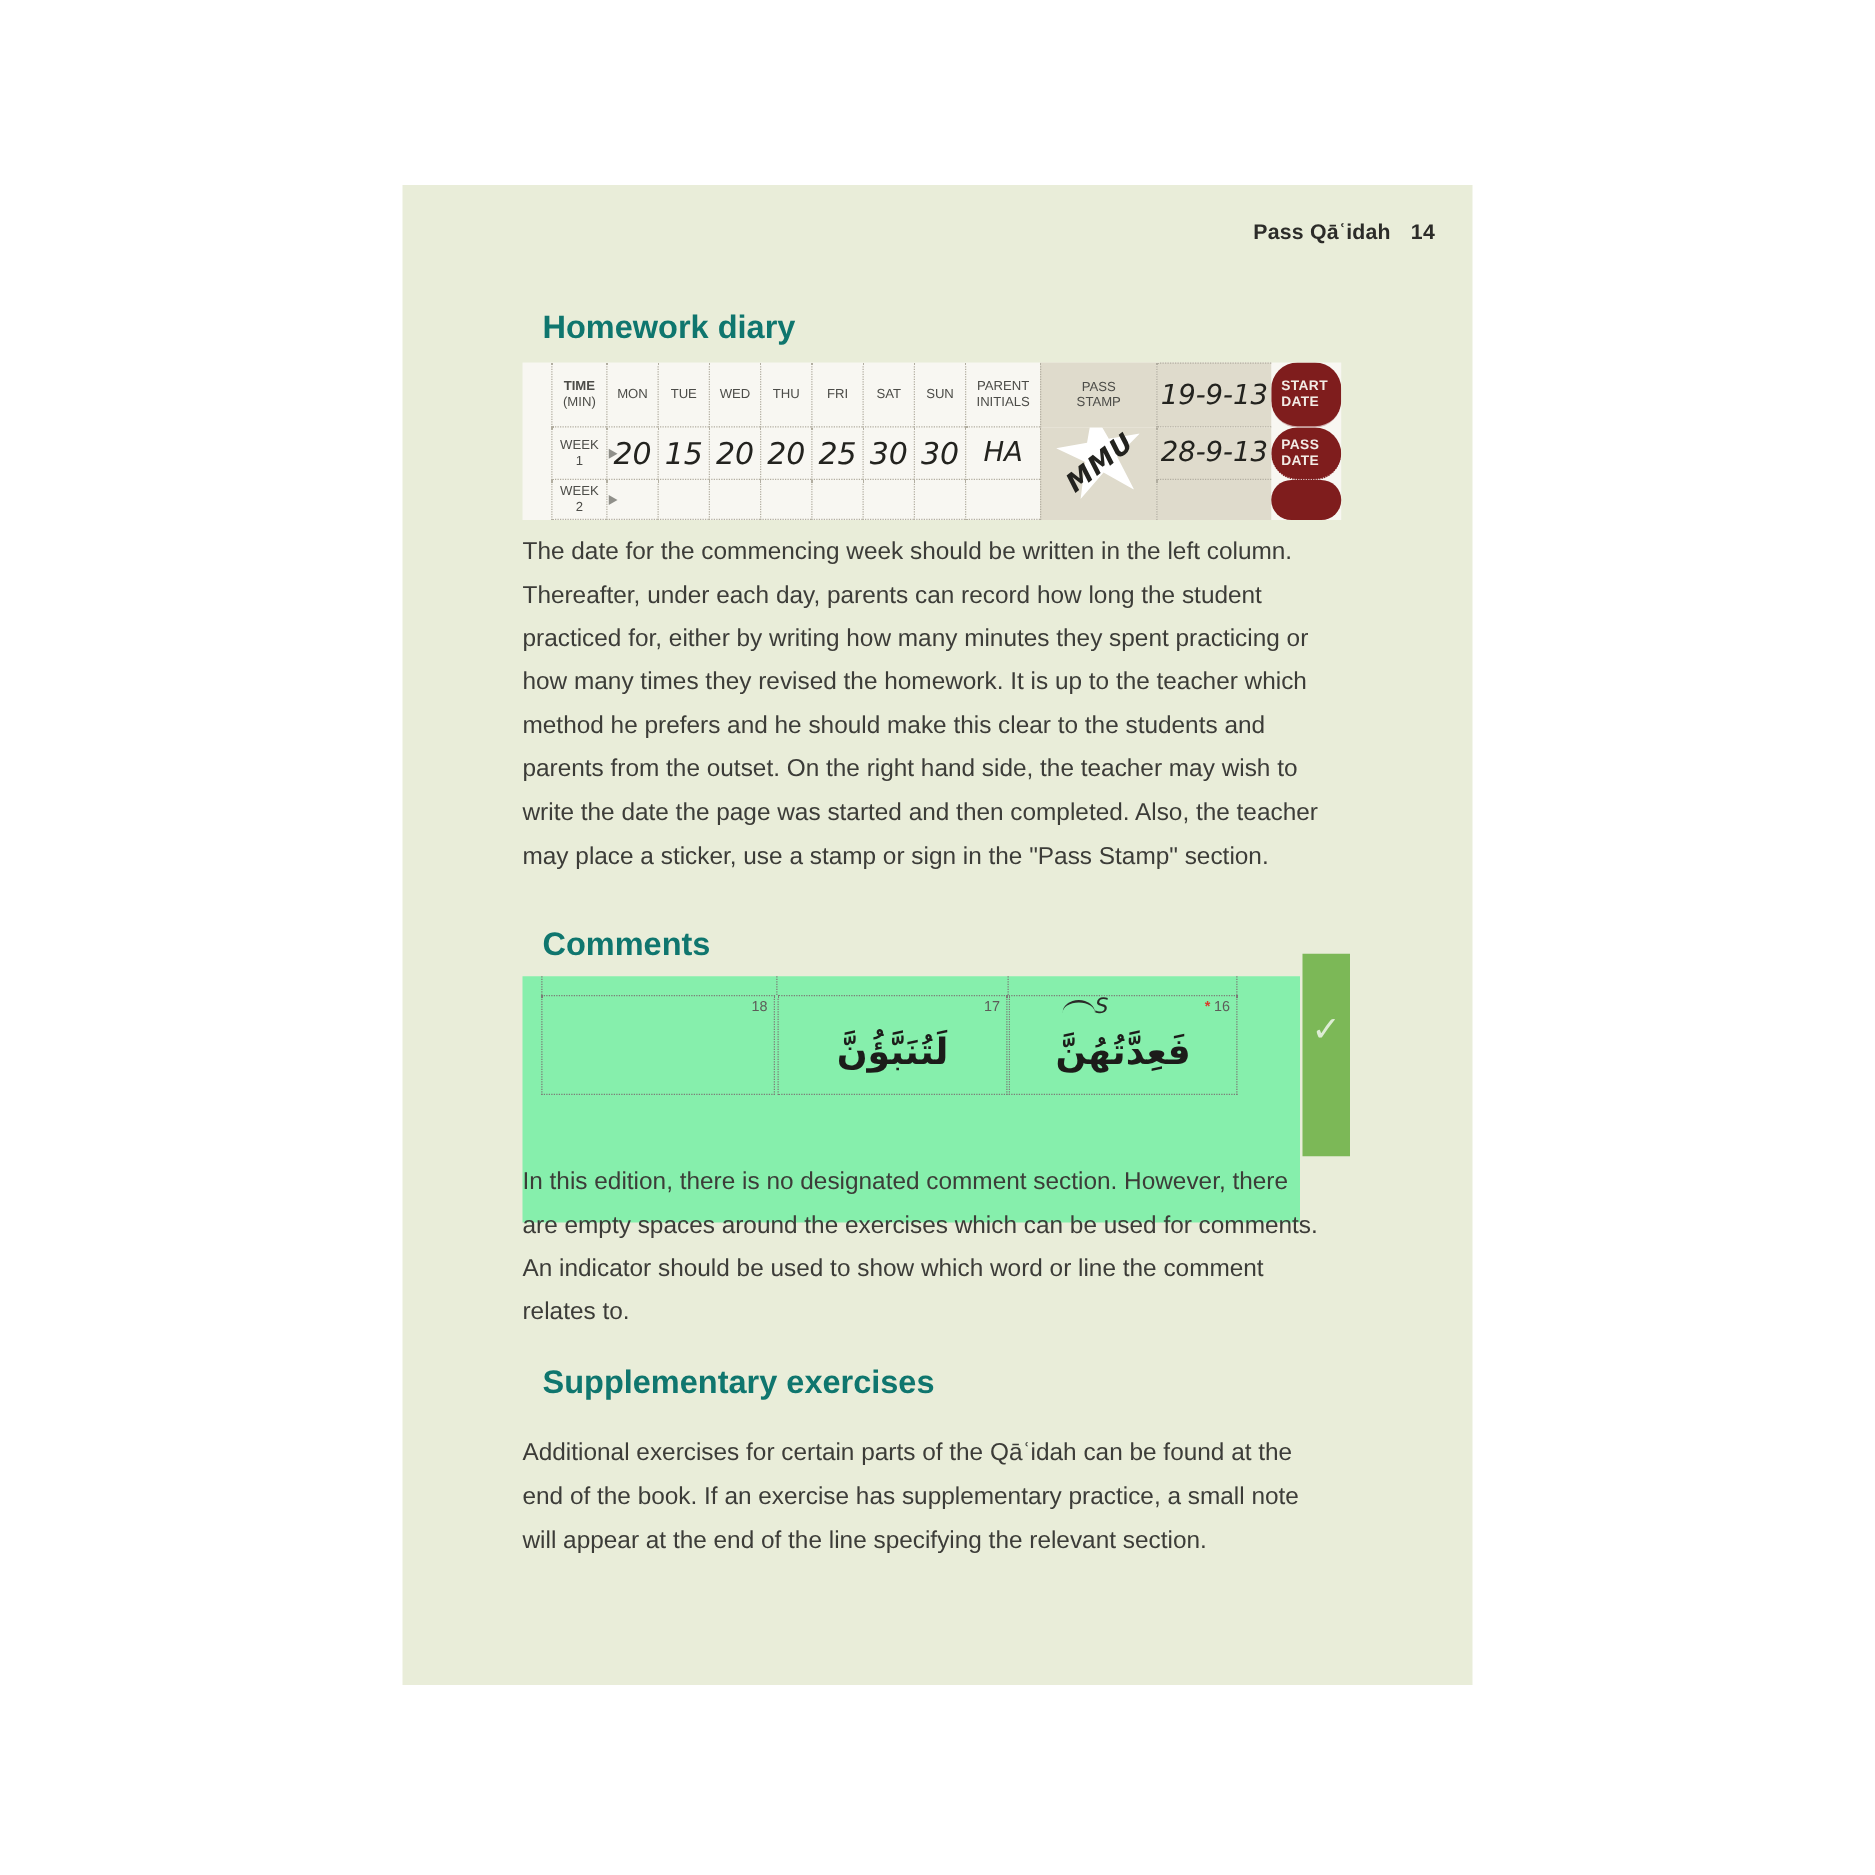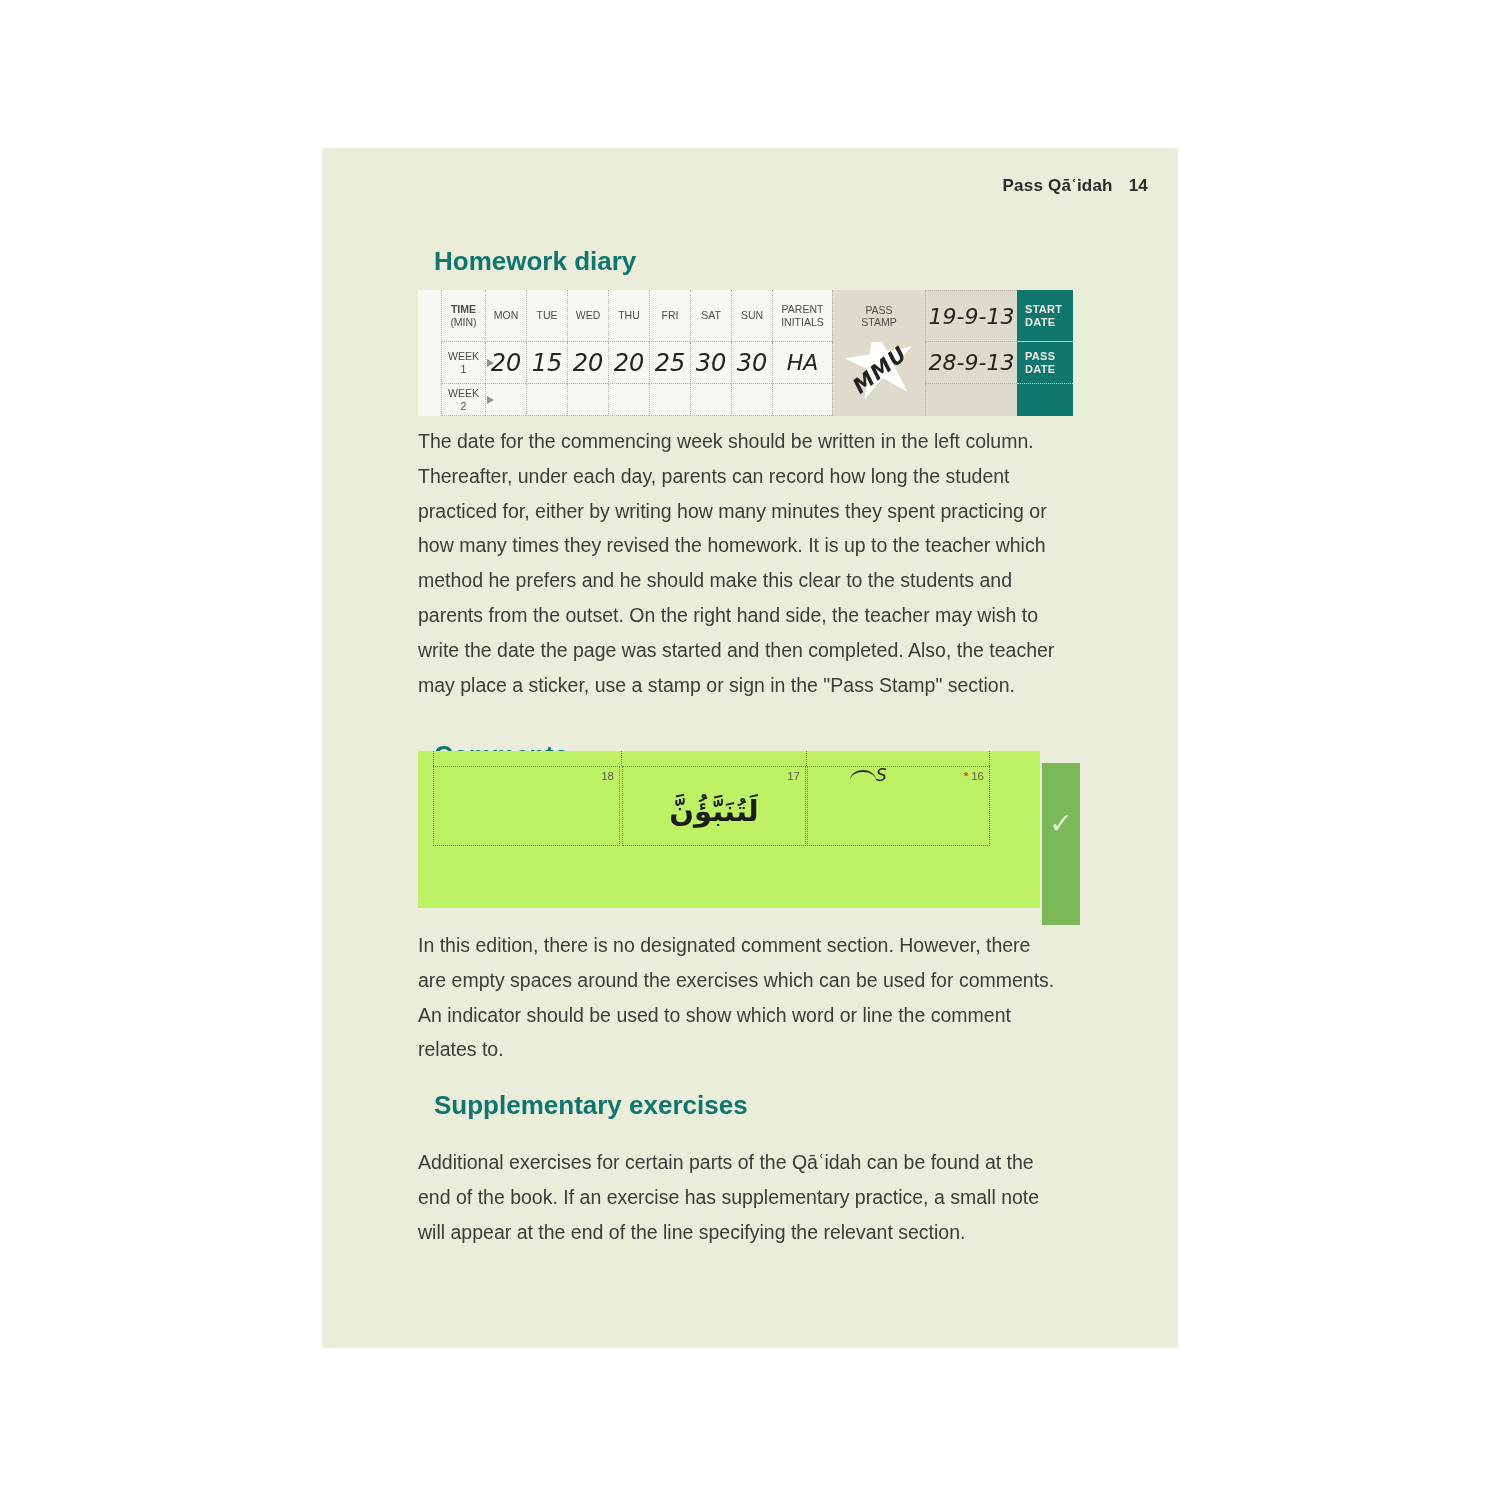--- a/index.html
+++ b/index.html
@@ -30,21 +30,21 @@
     position:absolute; left:96px; top:142px; width:655px; height:126px;
     background:#f8f7f2; display:grid;
     grid-template-columns:23px 44px 41px 41px 41px 41px 41px 41px 41px 60px 93px 92px 56px;
     grid-template-rows:52px 42px 32px;
   }
   .c { position:relative; box-sizing:border-box; }
   .bl { border-left:1px dotted #b2aea1; }
   .bb { border-bottom:1px dotted #b2aea1; }
   .bt { border-top:1px dotted #b2aea1; }
   .bg-beige { background:#dfdbcc; }
-  .bg-mauve { background:#0f766e; }
+  .bg-mauve { background:#7f1d1d;border-radius:21px; }
   .lbl {
     display:flex; flex-direction:column; align-items:center; justify-content:center;
     height:100%; font-size:10.5px; line-height:12.5px; color:#4c4c48; text-align:center;
     white-space:pre-line;
   }
   .lbl b { font-size:10.5px; }
   .hand { font-family:"DejaVu Sans",sans-serif; font-style:italic; color:#23231f; }
   .minute {
     display:flex; align-items:center; justify-content:center; height:100%;
     font-size:24px; padding-bottom:2px;
@@ -70,21 +70,21 @@
     clip-path:polygon(50% 0%, 63% 36%, 100% 36%, 69% 58%, 82% 100%, 50% 74%, 18% 100%, 31% 58%, 0% 36%, 37% 36%);
     transform:rotate(-10deg);
   }
   .stamp-text {
     position:absolute; left:2px; top:16px; width:90px; text-align:center;
     transform:rotate(-38deg); font-size:21px; font-weight:bold; letter-spacing:1px;
   }
 
   
   .strip {
-    position:absolute; left:96px; top:603px; width:622px; height:157px; background:#bef264;
+    position:absolute; left:96px; top:633px; width:622px; height:197px; background:#86efac;
   }
   .wordbox { position:absolute; top:15px; height:80px; border:1px dotted #7b7b76; box-sizing:border-box; }
   .wb18 { left:15px;  width:187px; }
   .wb17 { left:204px; width:184px; }
   .wb16 { left:389px; width:183px; }
   .tick-up { position:absolute; top:0; width:0; height:15px; border-left:1px dotted #7b7b76; }
   .boxnum { position:absolute; top:3px; right:5px; font-size:11.5px; color:#5c5c58; }
   .ast { color:#d93a2b; font-weight:bold; margin-right:3px; }
   .arabic {
     position:absolute; left:0; right:0; top:12px; bottom:2px;
@@ -245,20 +245,21 @@
 
     <div class="wordbox wb18">
       <span class="boxnum">18</span>
     </div>
     <div class="wordbox wb17">
       <span class="boxnum">17</span>
       <div class="arabic">لَتُنَبَّؤُنَّ</div>
     </div>
     <div class="wordbox wb16">
       <span class="boxnum"><span class="ast">*</span><span>16</span></span>
+      <div class="arabic">فَعِدَّتُهُنَّ</div>
     </div>
 
     <div class="annot">
       <span class="annot-curve"></span>
       <span class="annot-s">S</span>
     </div>
 
   </div>
 
   <div class="greenbar">

